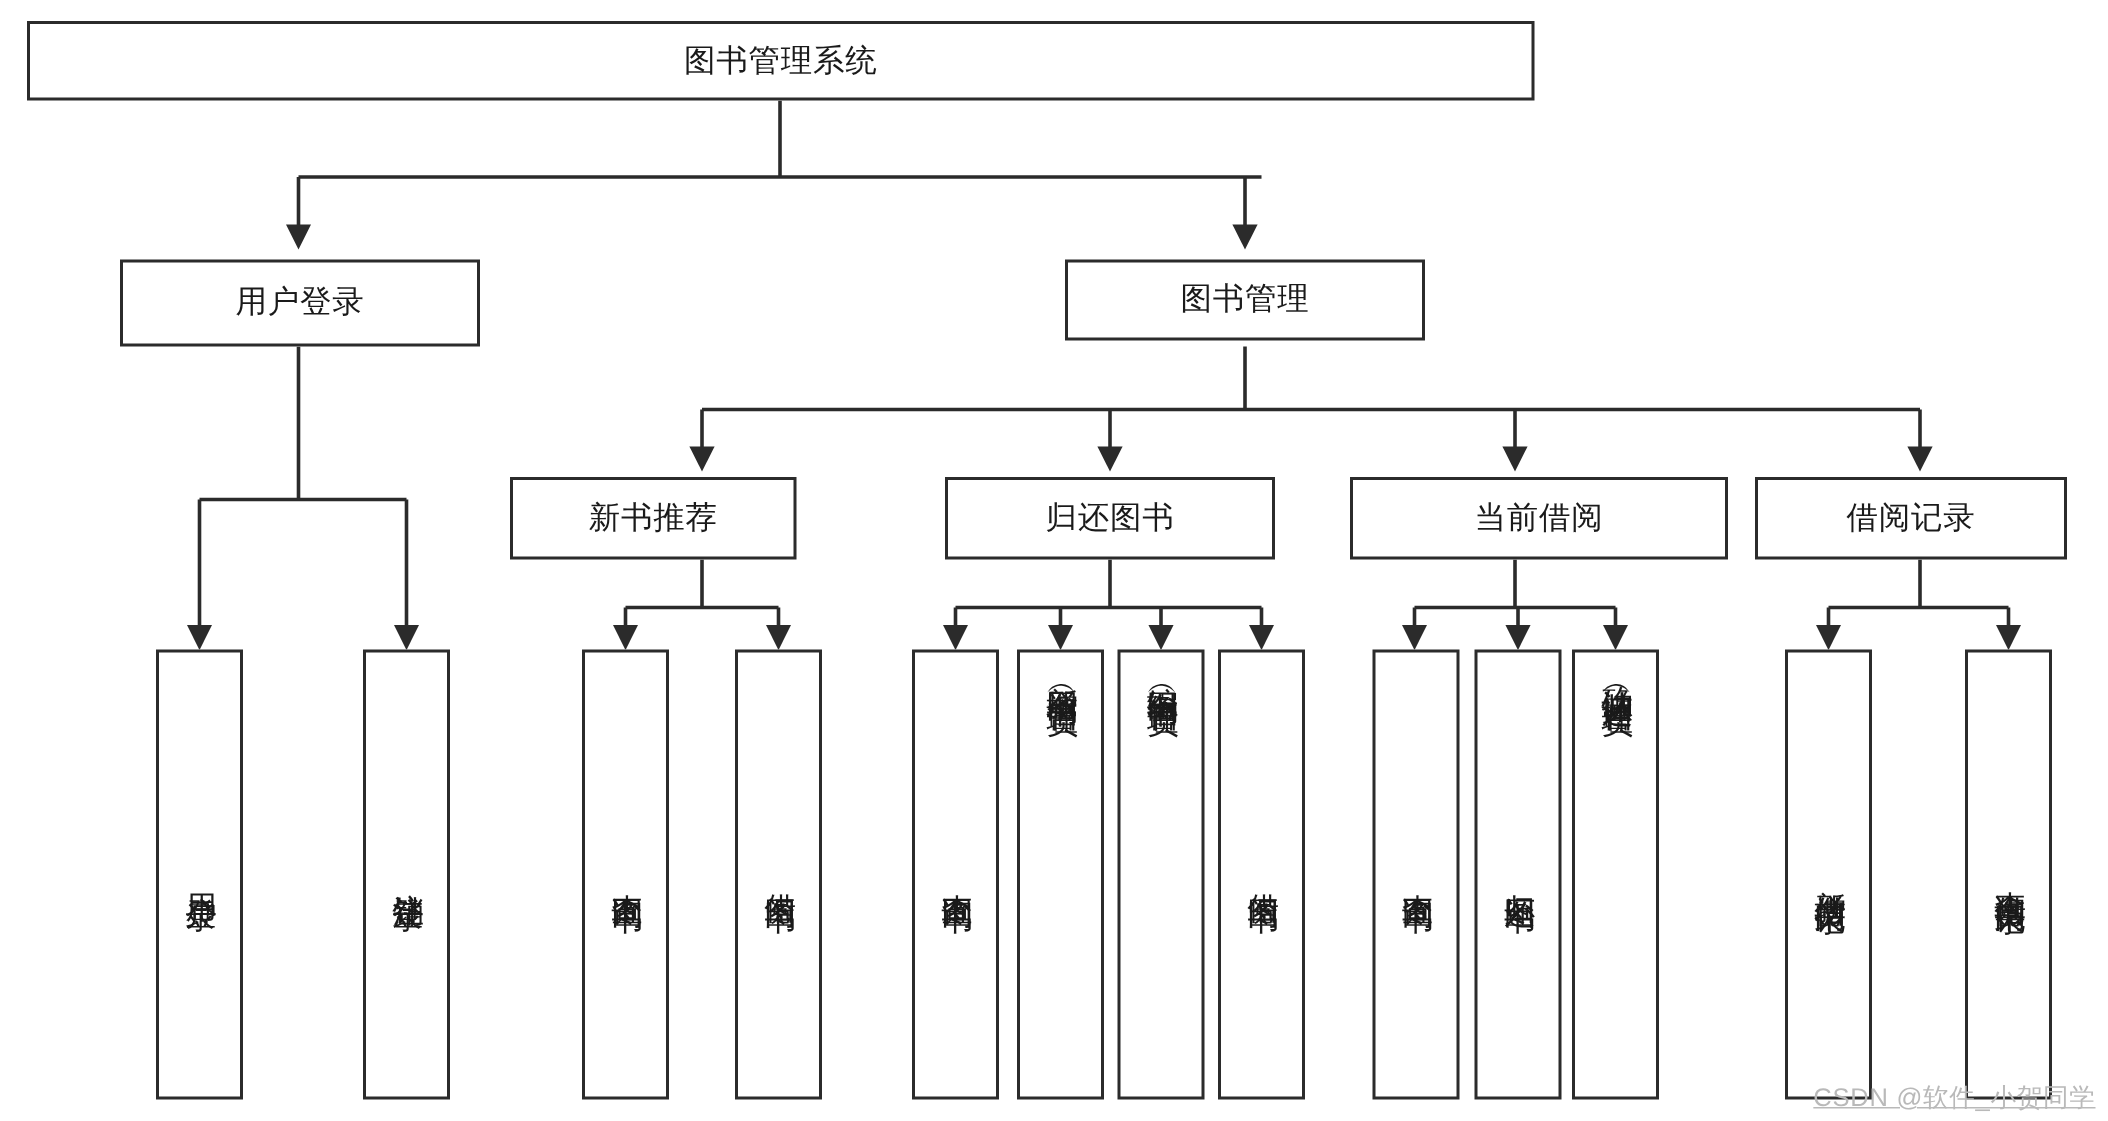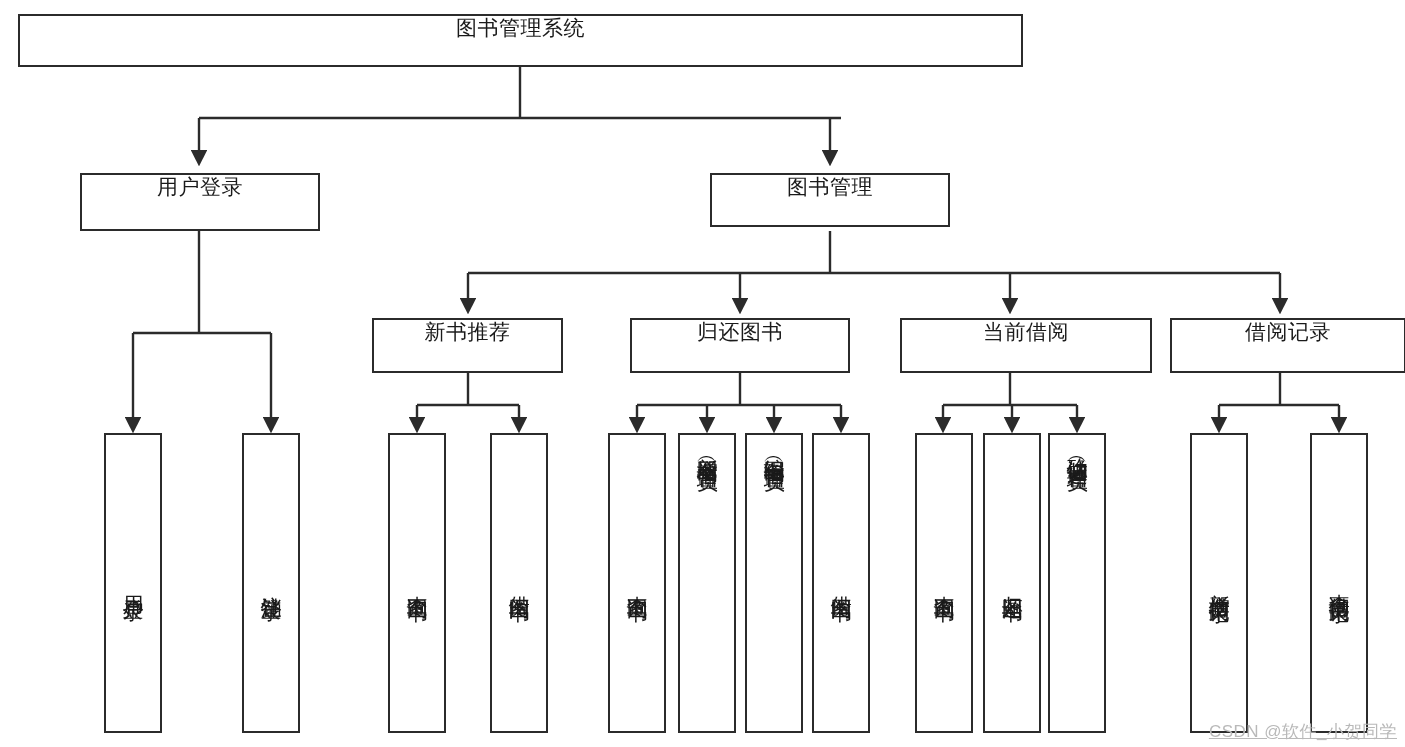--- a/index.html
+++ b/index.html
@@ -24,20 +24,21 @@
     width: 1405px;
     height: 747px;
     pointer-events: none;
   }
   .node {
     position: absolute;
     box-sizing: border-box;
     background: #ffffff;
     border: 2px solid #2b2b2b;
     display: flex;
+    align-items: center;
     justify-content: center;
     color: #1a1a1a;
   }
   .node .label {
     font-size: 21px;
     line-height: 1.1;
     letter-spacing: 0.5px;
     white-space: nowrap;
     text-align: center;
   }
@@ -131,30 +132,30 @@
     <span class="label">图书管理系统</span>
   </div>
 
   <div class="node" style="left:80px; top:173px; width:240px; height:58px;">
     <span class="label">用户登录</span>
   </div>
   <div class="node" style="left:710px; top:173px; width:240px; height:54px;">
     <span class="label">图书管理</span>
   </div>
 
-  <div class="node" style="left:372px; top:318px; width:191px; height:55px;">
+  <div class="node" style="left:340px; top:318px; width:191px; height:55px;">
     <span class="label">新书推荐</span>
   </div>
   <div class="node" style="left:630px; top:318px; width:220px; height:55px;">
     <span class="label">归还图书</span>
   </div>
   <div class="node" style="left:900px; top:318px; width:252px; height:55px;">
     <span class="label">当前借阅</span>
   </div>
-  <div class="node" style="left:1170px; top:318px; width:236px; height:55px;">
+  <div class="node" style="left:1170px; top:318px; width:208px; height:55px;">
     <span class="label">借阅记录</span>
   </div>
 
   <div class="node vert" style="left:104px; top:433px; width:58px; height:300px;">
     <span class="label">用户登录</span>
   </div>
   <div class="node vert" style="left:242px; top:433px; width:58px; height:300px;">
     <span class="label">注销登录</span>
   </div>
 

